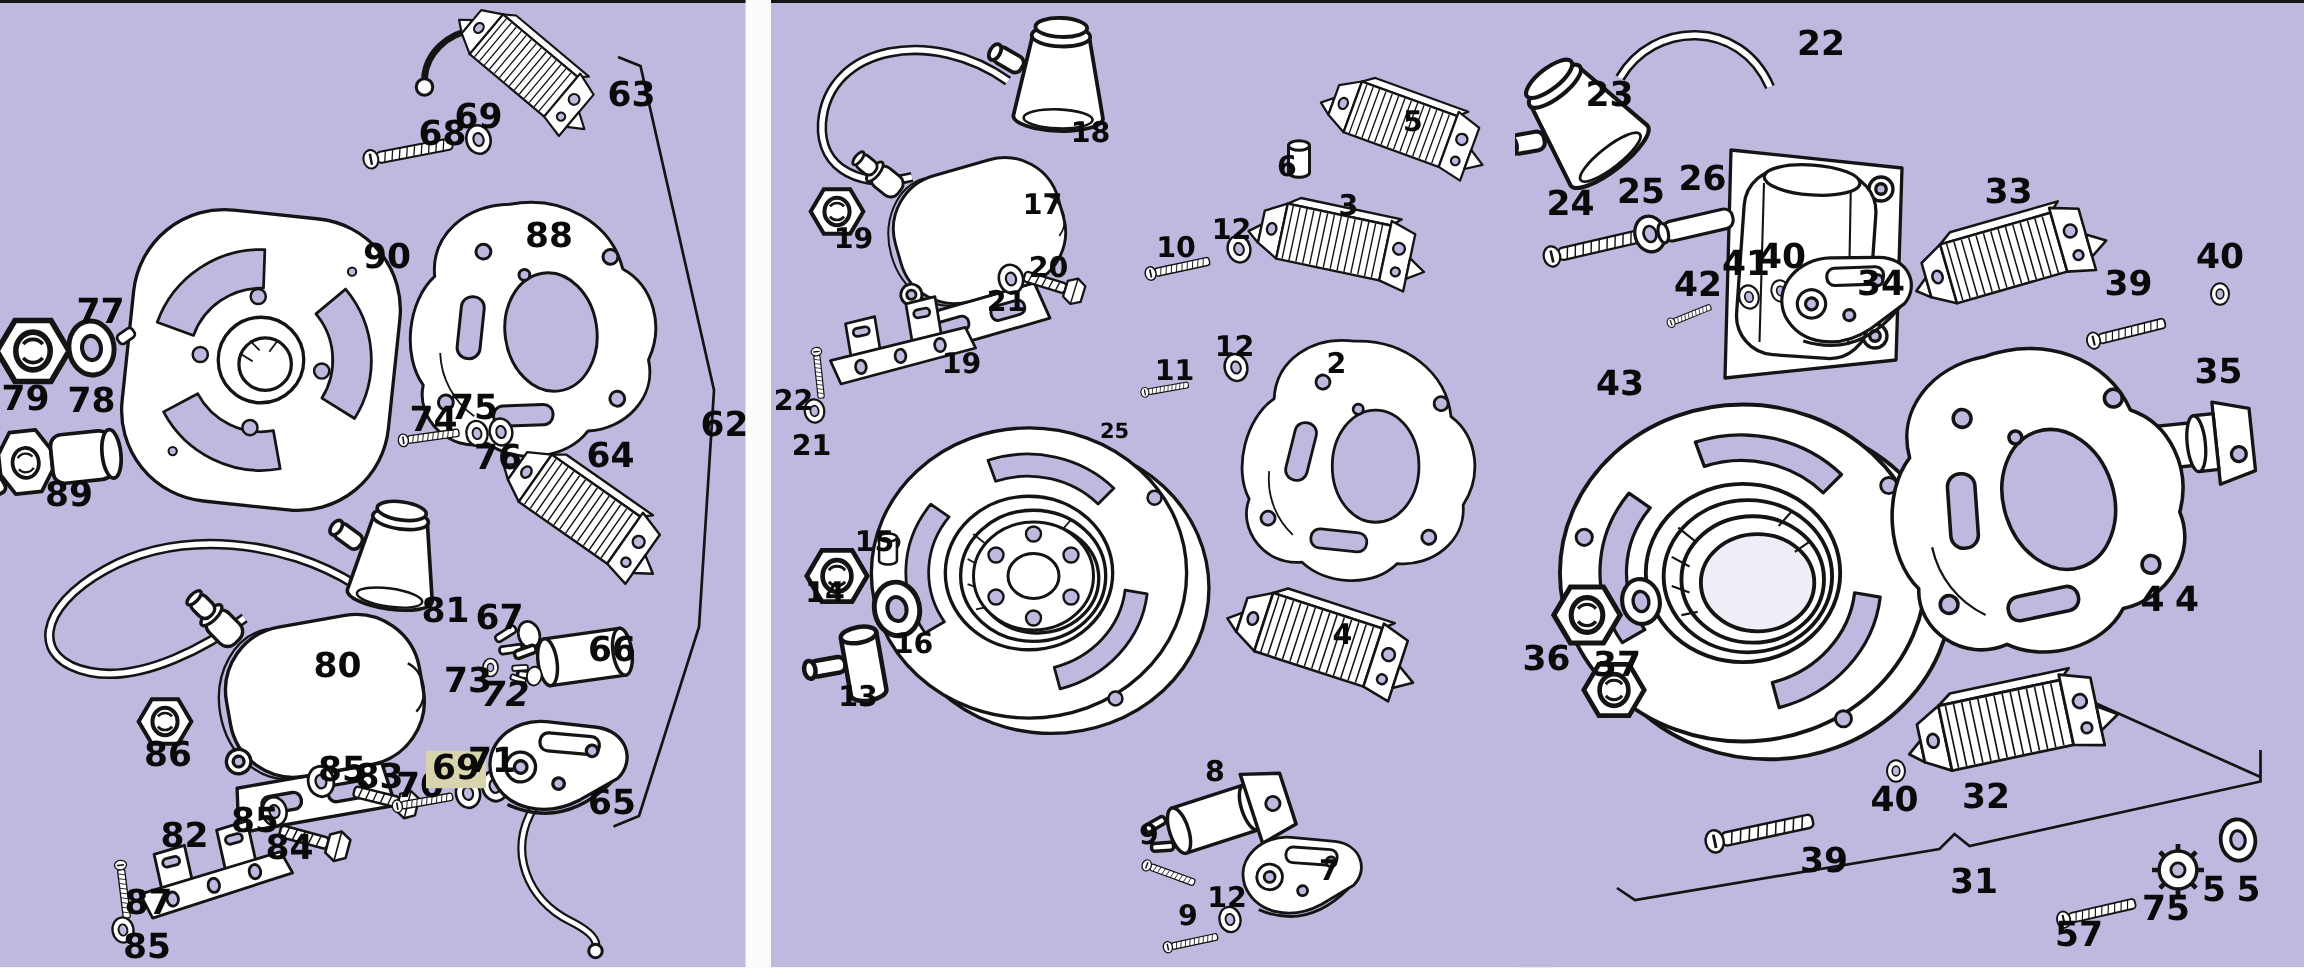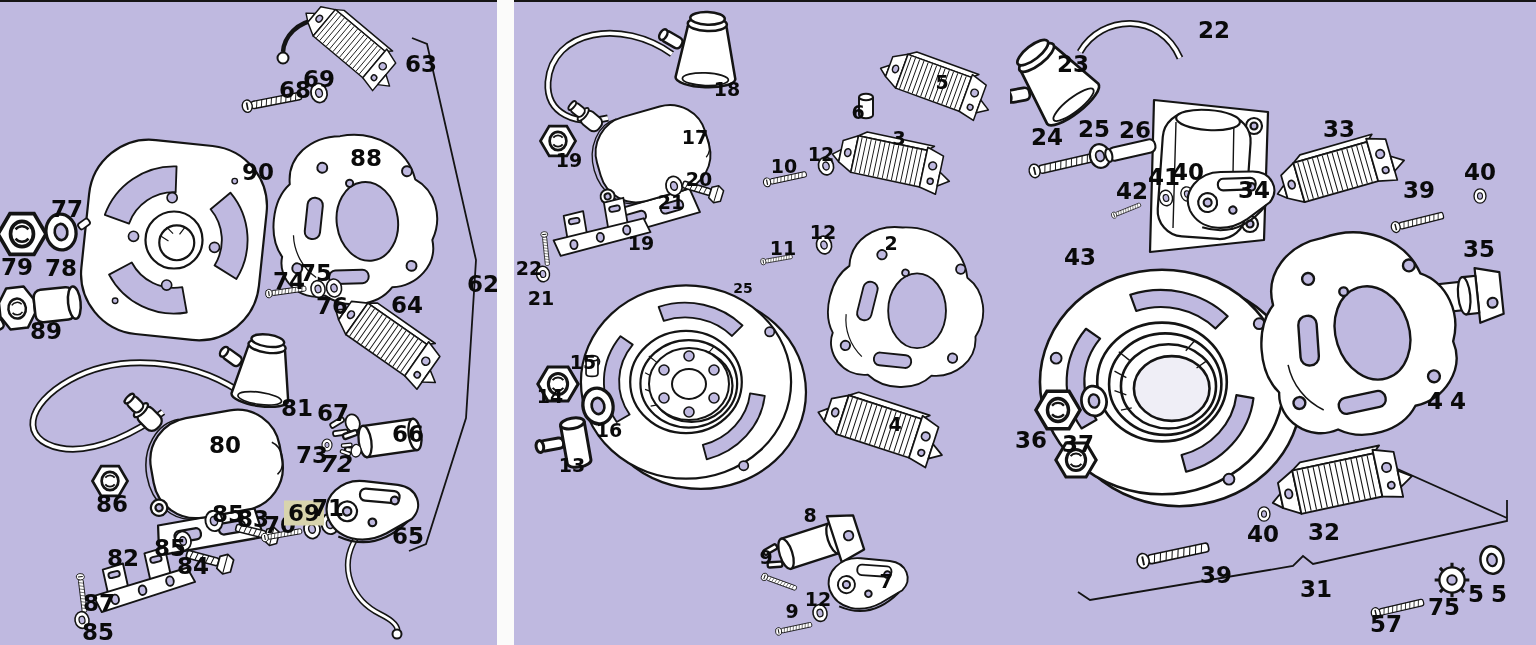--- a/index.html
+++ b/index.html
@@ -401,21 +401,21 @@
       <use href="#sym-armature" transform="translate(334,484) rotate(-12) scale(0.92)"></use>
       <use href="#sym-screw" transform="translate(128,562) rotate(-12) scale(0.75)"></use>
       <use href="#sym-screw" transform="translate(362,614) rotate(-13) scale(0.55)"></use>
       <use href="#sym-gear" transform="translate(442,580) scale(1.05)"></use>
       <use href="#sym-washer" transform="translate(482,560) rotate(-8) scale(1.15)"></use>
     </svg>
   <span class="num" style="left: 63px; top: 62px;">23</span>
       <span class="num" style="left: 204px; top: 28px;">22</span>
       <span class="num" style="left: 37px; top: 135px;">24</span>
       <span class="num" style="left: 84px; top: 127px;">25</span>
-      <span class="num" style="left: 125px; top: 118px; margin-top: 10px;">26</span>
+      <span class="num" style="left: 125px; top: 118px;">26</span>
       <span class="num" style="left: 122px; top: 189px;">42</span>
       <span class="num" style="left: 154px; top: 175px;">41</span>
       <span class="num" style="left: 178px; top: 170px;">40</span>
       <span class="num" style="left: 244px; top: 158px; margin-top: 30px;">34</span>
       <span class="num" style="left: 329px; top: 127px;">33</span>
       <span class="num" style="left: 409px; top: 188px;">39</span>
       <span class="num" style="left: 470px; top: 170px;">40</span>
       <span class="num" style="left: 70px; top: 255px;">43</span>
       <span class="num" style="left: 469px; top: 247px;">35</span>
       <span class="num sp" style="left: 436px; top: 399px;">44</span>

